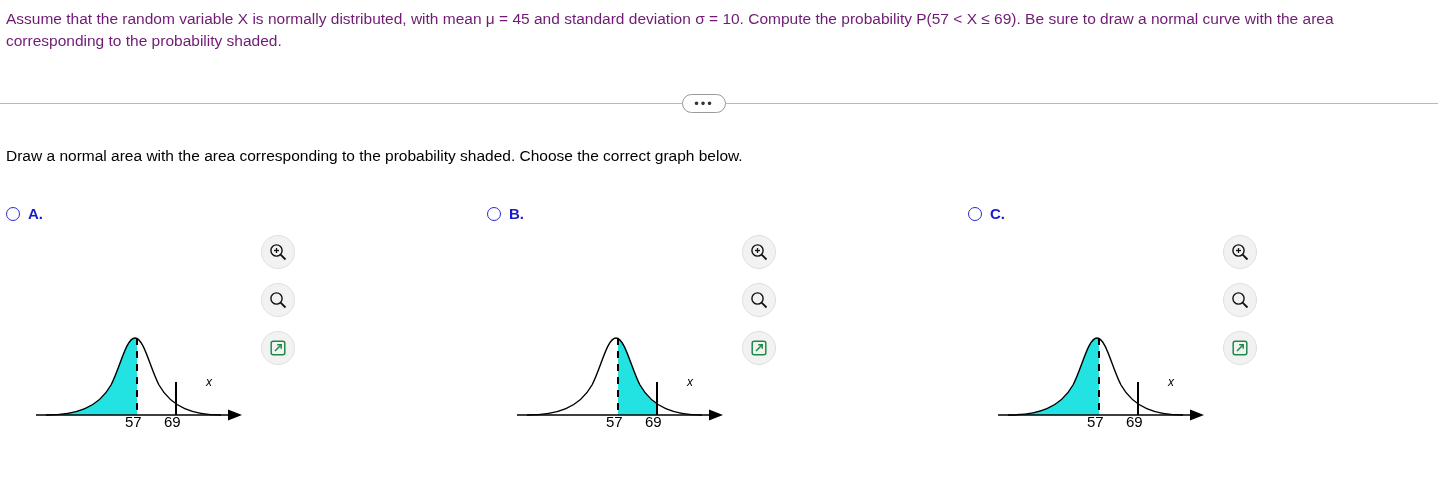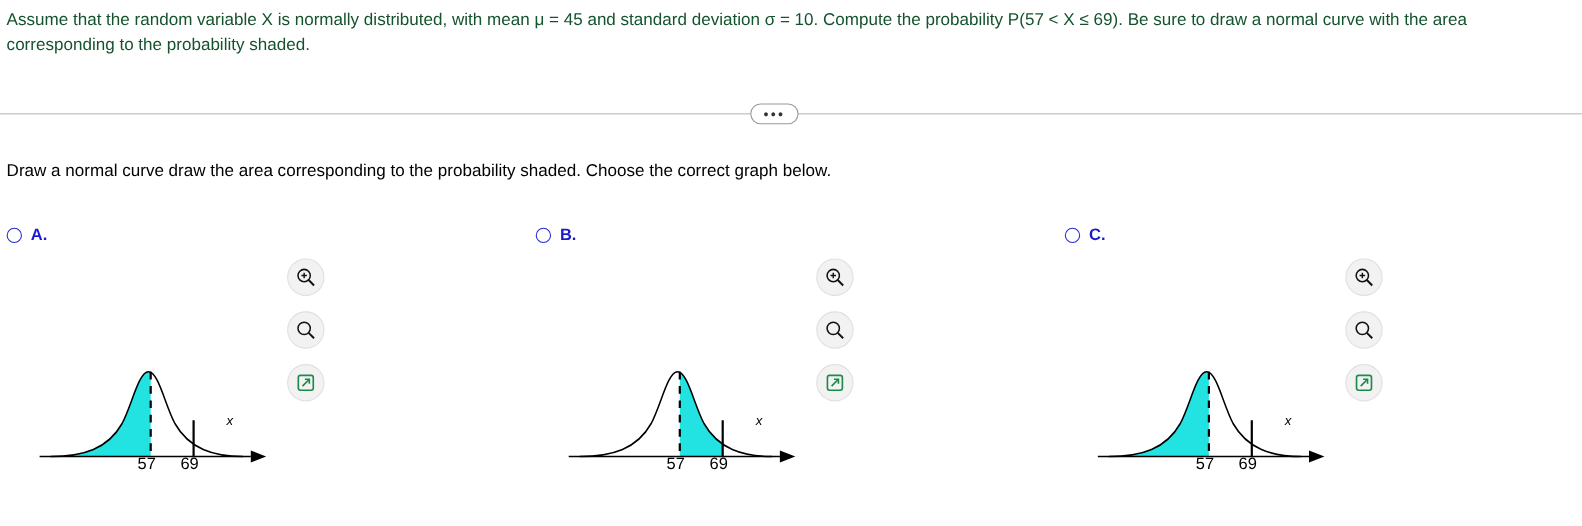--- a/index.html
+++ b/index.html
@@ -15,21 +15,21 @@
     position: relative;
     overflow: hidden;
   }
   .question-text {
     position: absolute;
     left: 6px;
     top: 8px;
     width: 1424px;
     font-size: 15.5px;
     line-height: 22px;
-    color: #14532d;
+    color: #701a75;
   }
   .divider-wrap {
     position: absolute;
     left: 0px;
     top: 94px;
     width: 1438px;
     height: 20px;
   }
   .divider-line {
     position: absolute;
@@ -135,21 +135,21 @@
 </head>
 <body>
 
 <div class="question-text">Assume that the random variable X is normally distributed, with mean μ = 45 and standard deviation σ = 10. Compute the probability P(57 &lt; X ≤ 69). Be sure to draw a normal curve with the area corresponding to the probability shaded.</div>
 
 <div class="divider-wrap">
   <div class="divider-line"></div>
   <div class="divider-pill">•••</div>
 </div>
 
-<div class="prompt-text">Draw a normal curve draw the area corresponding to the probability shaded. Choose the correct graph below.</div>
+<div class="prompt-text">Draw a normal area with the area corresponding to the probability shaded. Choose the correct graph below.</div>
 
 <div class="choice" style="left:6px;">
   <div class="choice-head">
     <span class="radio"></span>
     <span class="choice-letter">A.</span>
   </div>
   <div class="graph-area">
     <div class="tool-col">
       <div class="tool-btn">
         <svg width="20" height="20" viewBox="0 0 20 20">

